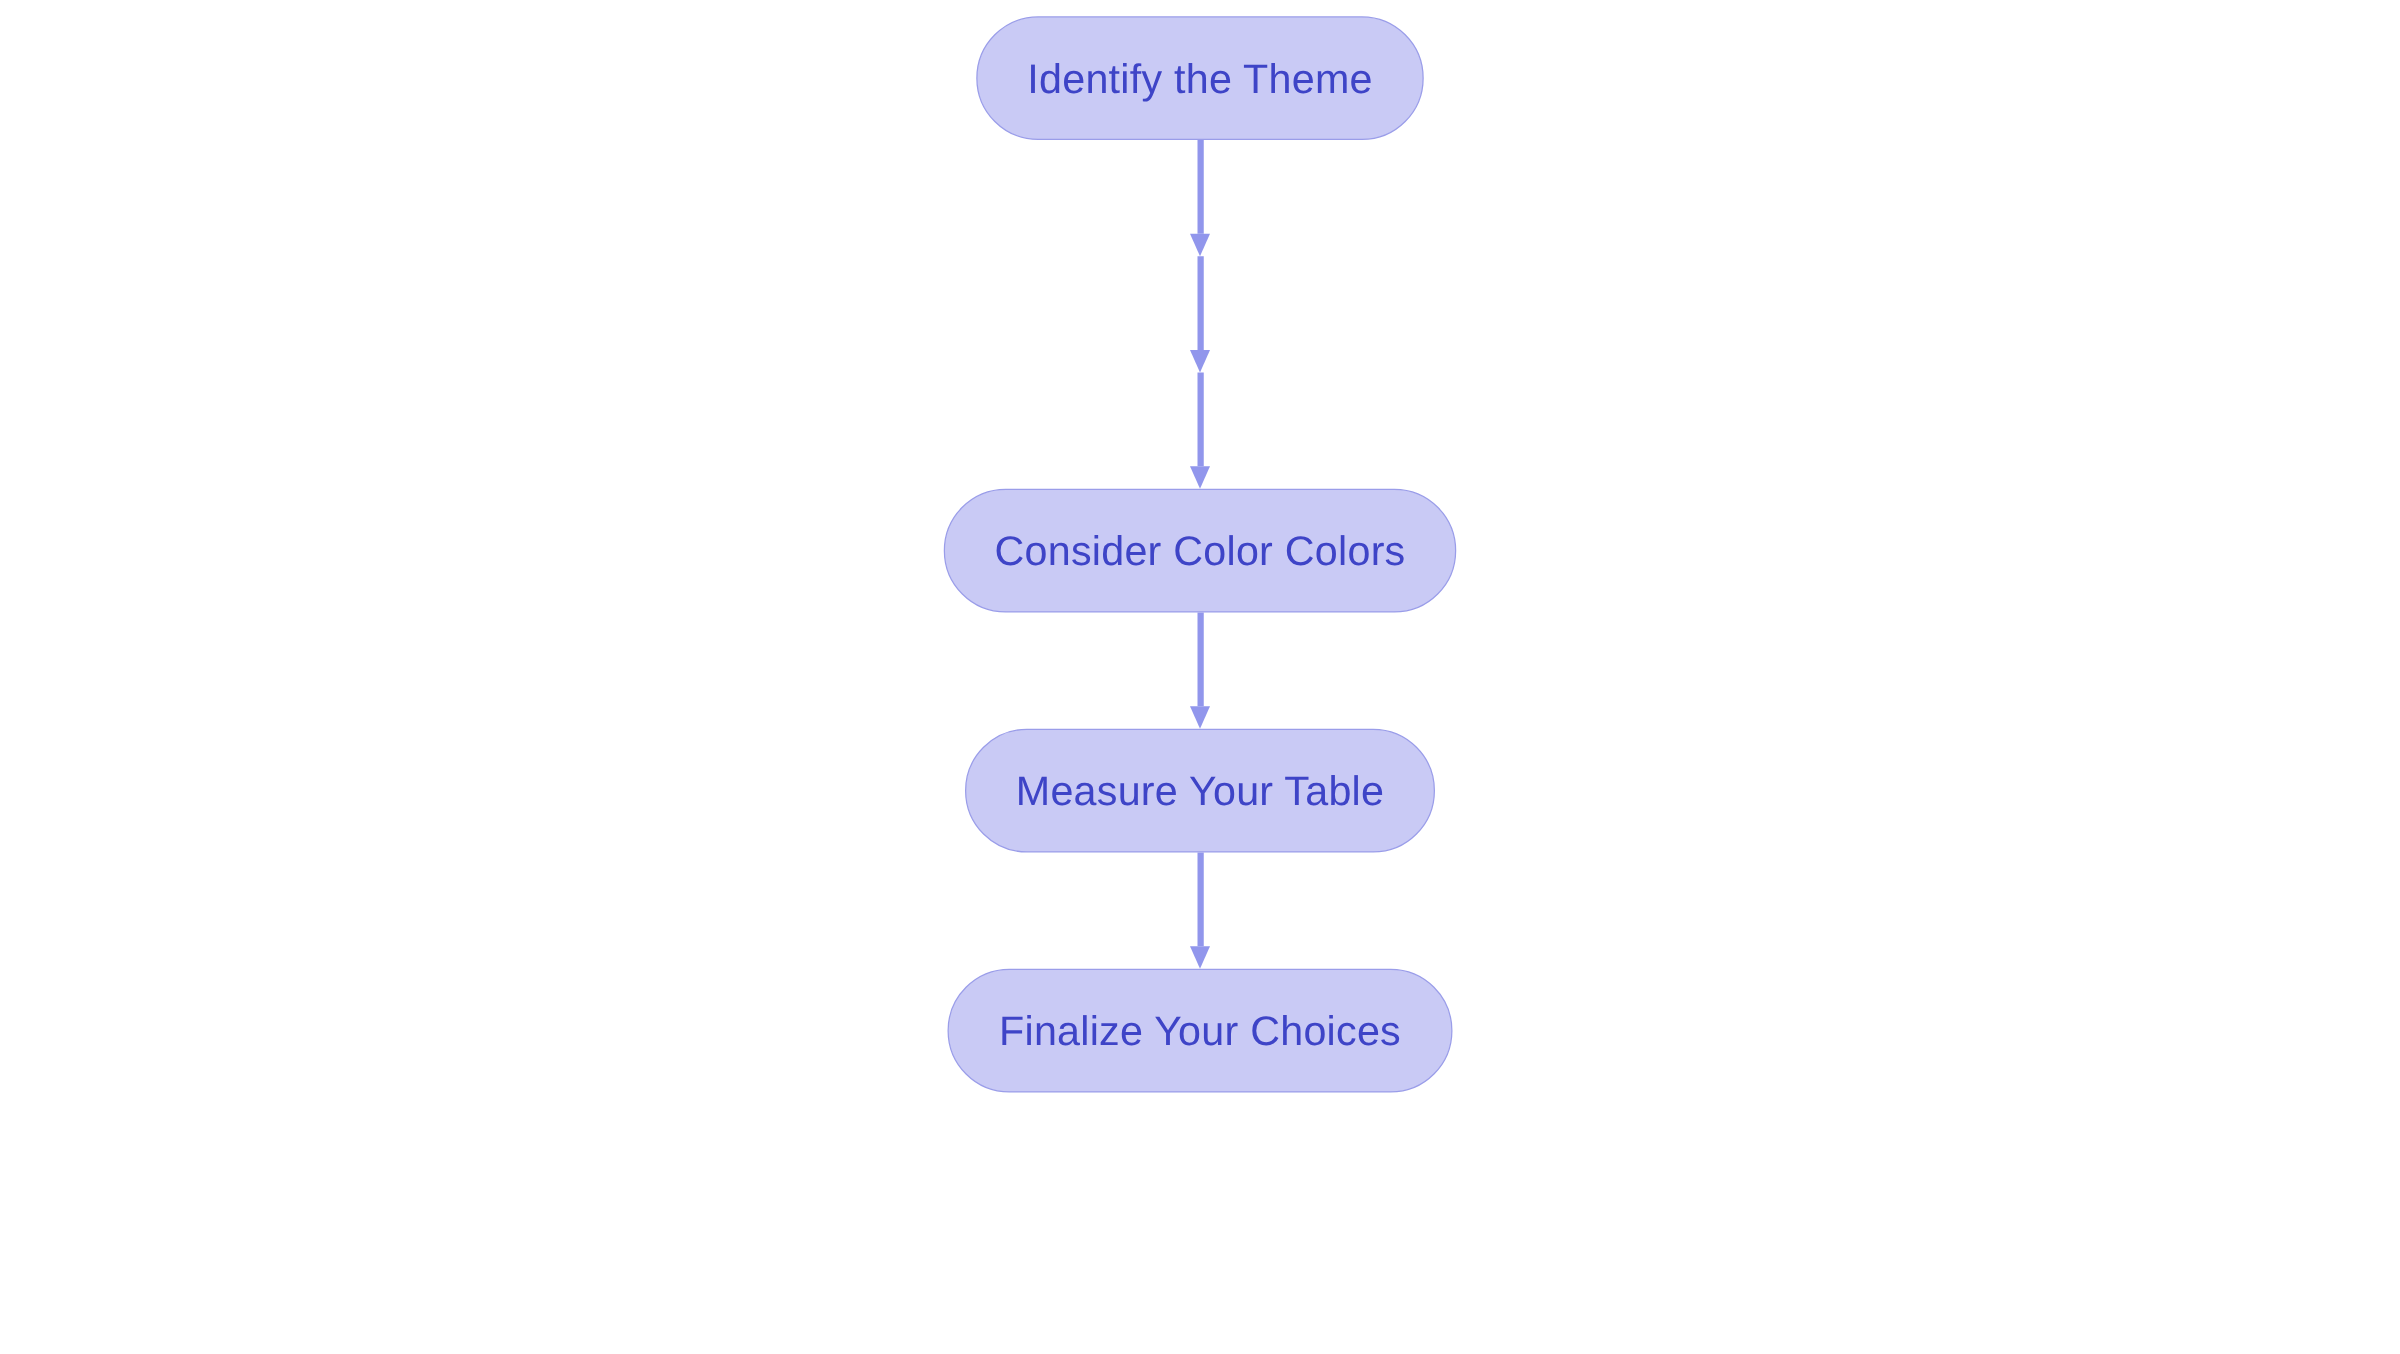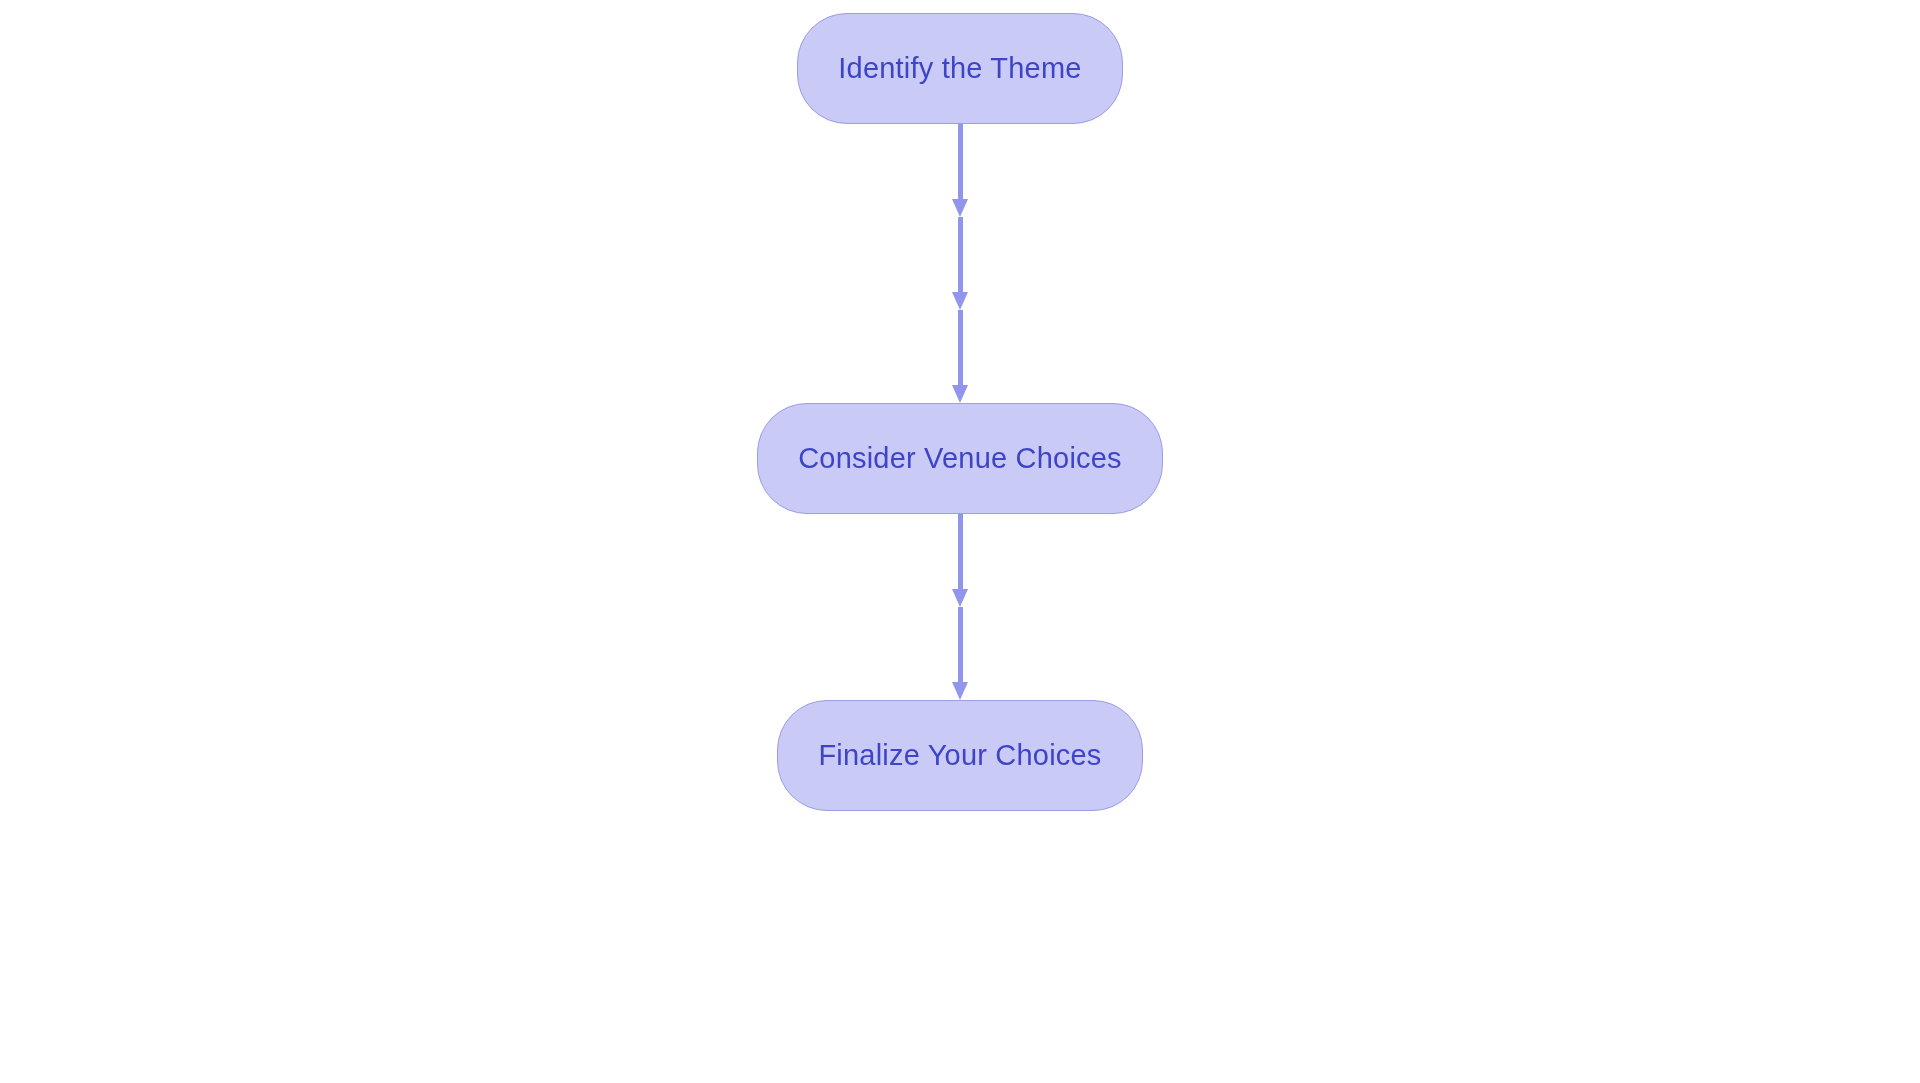--- a/index.html
+++ b/index.html
@@ -24,31 +24,31 @@
   .canvas {
     position: relative;
     width: 1920px;
     height: 1083px;
     display: flex;
     flex-direction: column;
     align-items: center;
     padding-top: 13px;
   }
   .flow-node {
-    height: 111px;
+    height: 99px;
     min-width: 290px;
     padding: 16px 40px;
     border-radius: 50px;
     background: var(--node-fill);
     border: 1.5px solid var(--node-border);
     color: var(--node-text);
     display: flex;
     align-items: center;
     justify-content: center;
-    font-size: 29px;
+    font-size: 33px;
     font-weight: 400;
     letter-spacing: 0.2px;
     white-space: nowrap;
     flex: 0 0 auto;
   }
   .flow-arrow {
     width: 18px;
     height: 93px;
     display: flex;
     flex-direction: column;
@@ -85,27 +85,28 @@
     <div class="shaft"></div>
     <div class="head"></div>
   </div>
 
 
   <div class="flow-arrow">
     <div class="shaft"></div>
     <div class="head"></div>
   </div>
 
-  <div class="flow-node">Consider Venue Choices</div>
+  <div class="flow-node">Consider Color Colors</div>
 
   <div class="flow-arrow">
     <div class="shaft"></div>
     <div class="head"></div>
   </div>
 
+  <div class="flow-node">Measure Your Table</div>
 
   <div class="flow-arrow">
     <div class="shaft"></div>
     <div class="head"></div>
   </div>
 
   <div class="flow-node">Finalize Your Choices</div>
 
 </div>
 

